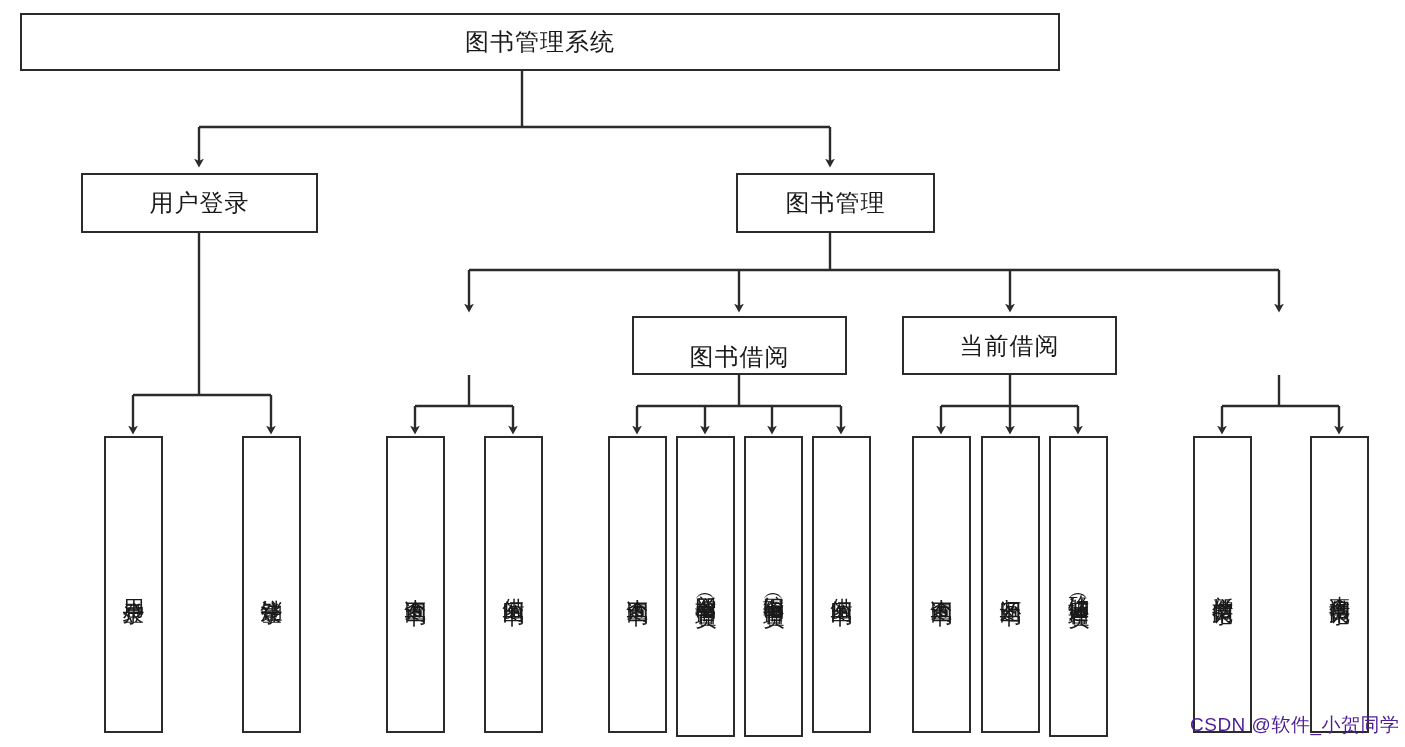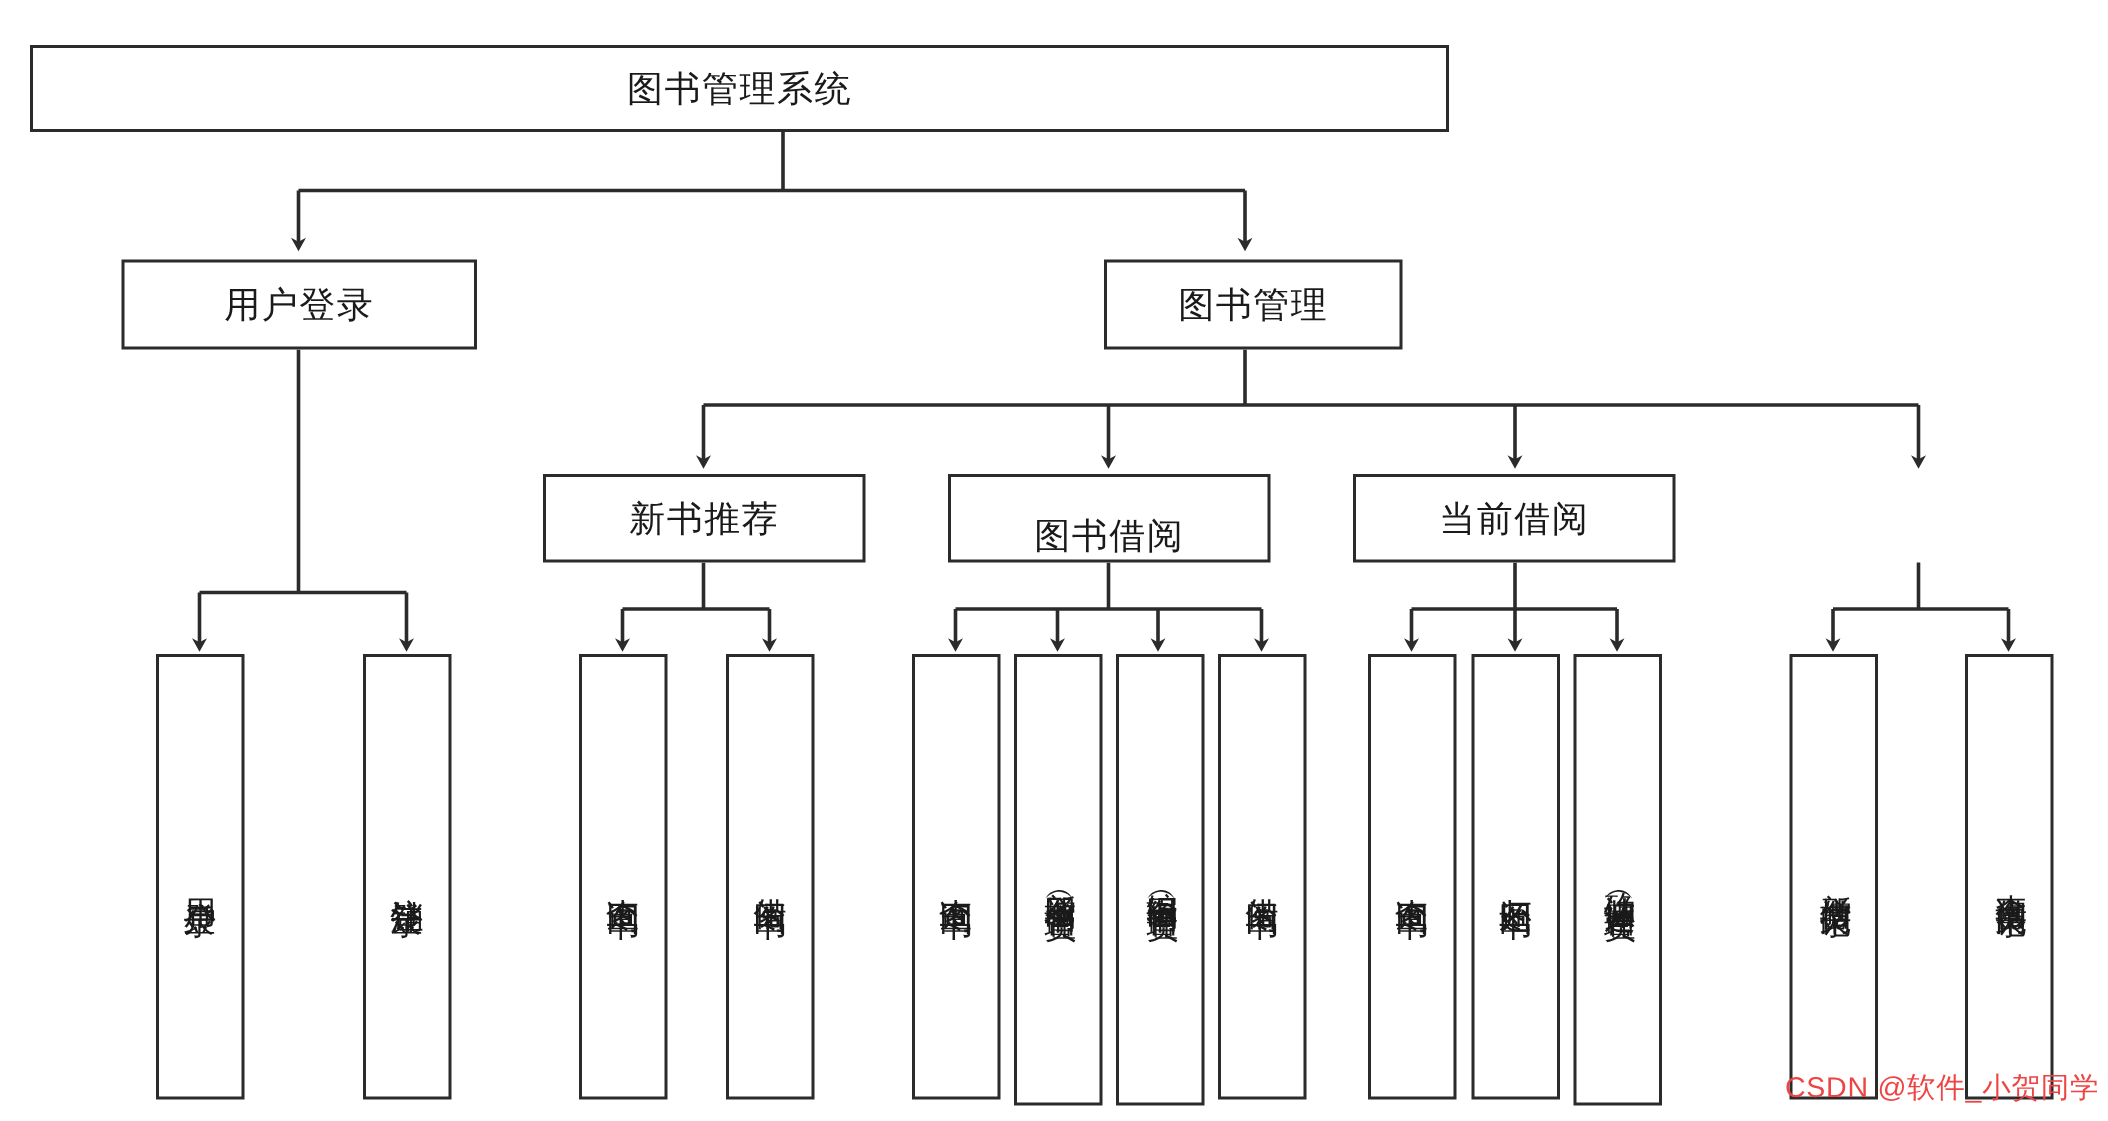--- a/index.html
+++ b/index.html
@@ -59,21 +59,21 @@
     fill: none;
   }
   .arrow-head {
     fill: #2b2b2b;
   }
   #watermark {
     position: absolute;
     left: 1190px;
     top: 712px;
     font-size: 19px;
-    color: #ef4444;
+    color: #4c1d95;
     white-space: nowrap;
     letter-spacing: 0.5px;
   }
 </style>
 </head>
 <body>
 
 <div id="canvas">
 
   <svg class="edges" viewBox="0 0 1405 747">
@@ -117,34 +117,31 @@
     <path class="edge-line" d="M941,406 L941,430" marker-end="url(#arrow)"></path>
     <path class="edge-line" d="M1010,406 L1010,430" marker-end="url(#arrow)"></path>
     <path class="edge-line" d="M1078,406 L1078,430" marker-end="url(#arrow)"></path>
 
     <path class="edge-line" d="M1279,375 L1279,406"></path>
     <path class="edge-line" d="M1222,406 L1339,406"></path>
     <path class="edge-line" d="M1222,406 L1222,430" marker-end="url(#arrow)"></path>
     <path class="edge-line" d="M1339,406 L1339,430" marker-end="url(#arrow)"></path>
   </svg>
 
-  <div class="node horiz" style="left:20px; top:30px; width:946px; height:58px;">
+  <div class="node horiz" style="left:20px; top:13px; width:1040px; height:58px;">
     <span>图书管理系统</span>
   </div>
 
   <div class="node horiz" style="left:81px; top:173px; width:237px; height:60px;">
     <span>用户登录</span>
   </div>
   <div class="node horiz" style="left:711px; top:173px; width:199px; height:60px;margin-left:25px;">
     <span>图书管理</span>
   </div>
 
-  <div class="node horiz" style="left:362px; top:316px; width:215px; height:59px;">
-    <span>新书推荐</span>
-  </div>
   <div class="node horiz" style="left:632px; top:316px; width:215px; height:59px;align-items:flex-end;">
     <span>图书借阅</span>
   </div>
   <div class="node horiz" style="left:902px; top:316px; width:215px; height:59px;">
     <span>当前借阅</span>
   </div>
 
   <div class="node vert" style="left:104px; top:436px; width:59px; height:297px;">
     <span class="vlabel">用户登录</span>
   </div>

